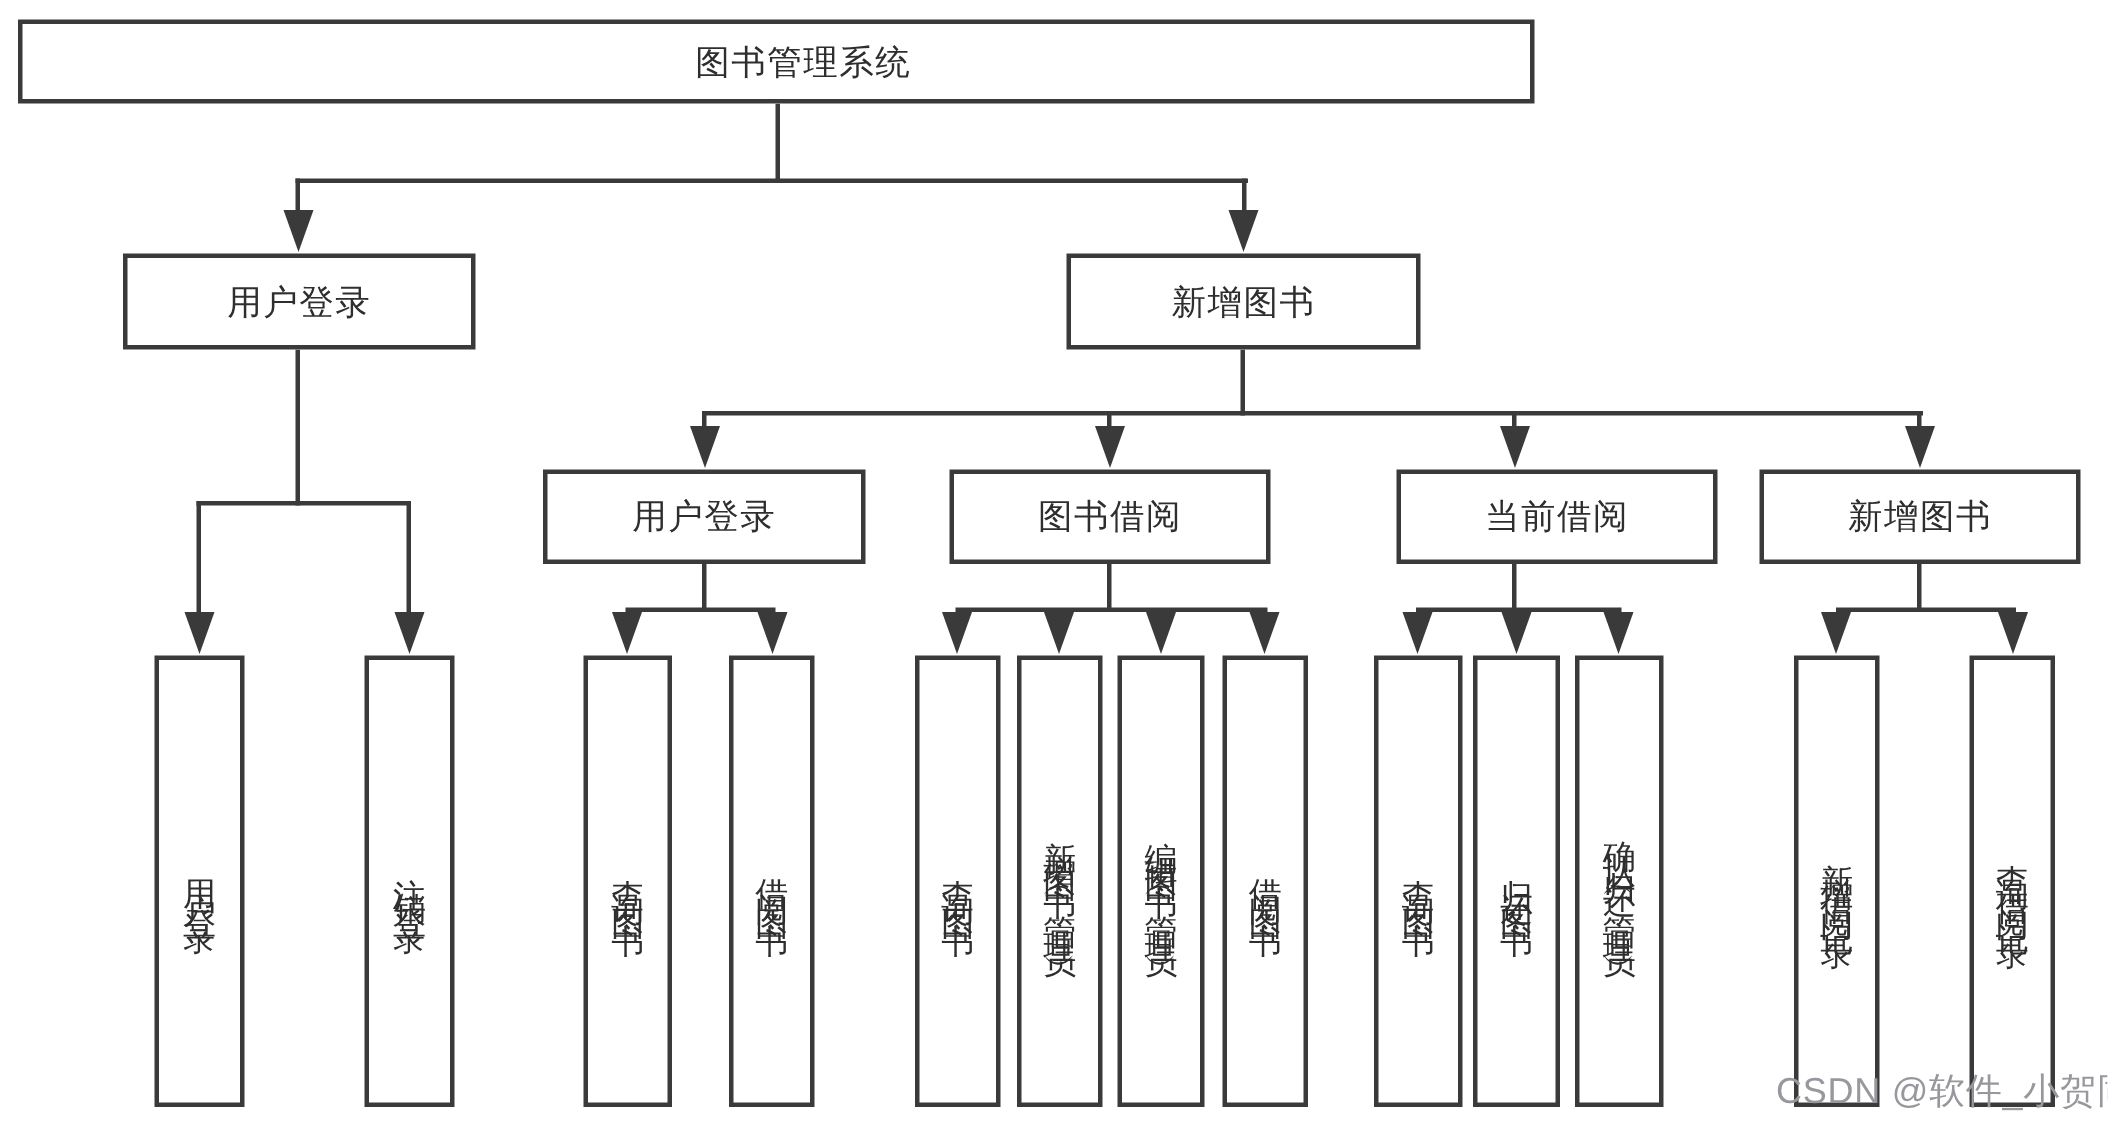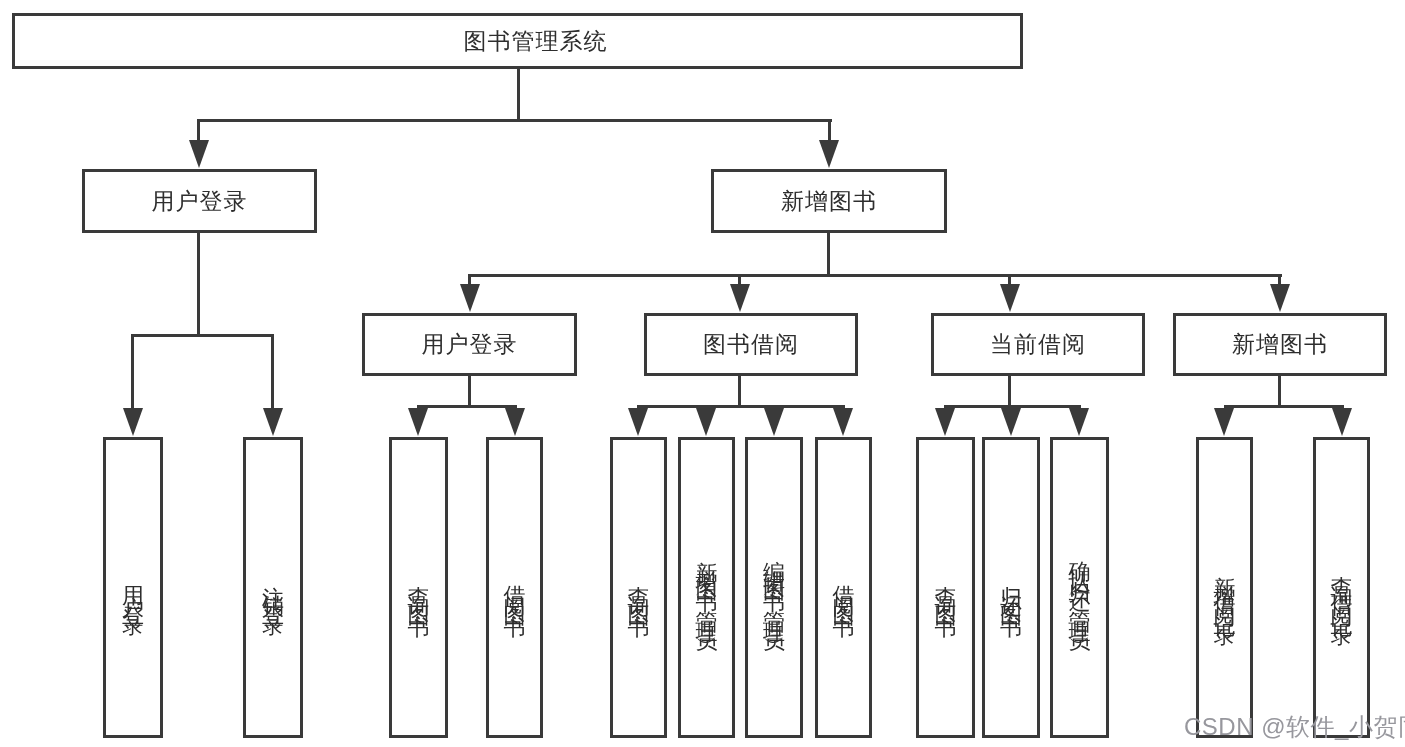--- a/index.html
+++ b/index.html
@@ -82,21 +82,21 @@
       </div>
       <div class="node" style="left: 82px; top: 169px; width: 235px; height: 64px;">
         <span>用户登录</span>
       </div>
       <div class="node" style="left: 711px; top: 169px; width: 236px; height: 64px;">
         <span>新增图书</span>
       </div>
       <div class="node" style="left: 362px; top: 313px; width: 215px; height: 63px;">
         <span>用户登录</span>
       </div>
-      <div class="node" style="left: 633px; top: 313px; width: 214px; height: 63px; margin-left: 11px;">
+      <div class="node" style="left: 633px; top: 313px; width: 214px; height: 63px;">
         <span>图书借阅</span>
       </div>
       <div class="node" style="left: 931px; top: 313px; width: 214px; height: 63px;">
         <span>当前借阅</span>
       </div>
       <div class="node" style="left: 1173px; top: 313px; width: 214px; height: 63px;">
         <span>新增图书</span>
       </div>
       <div class="node v" style="left: 103px; top: 437px; width: 60px; height: 301px;">
         <span>用户登录</span>

